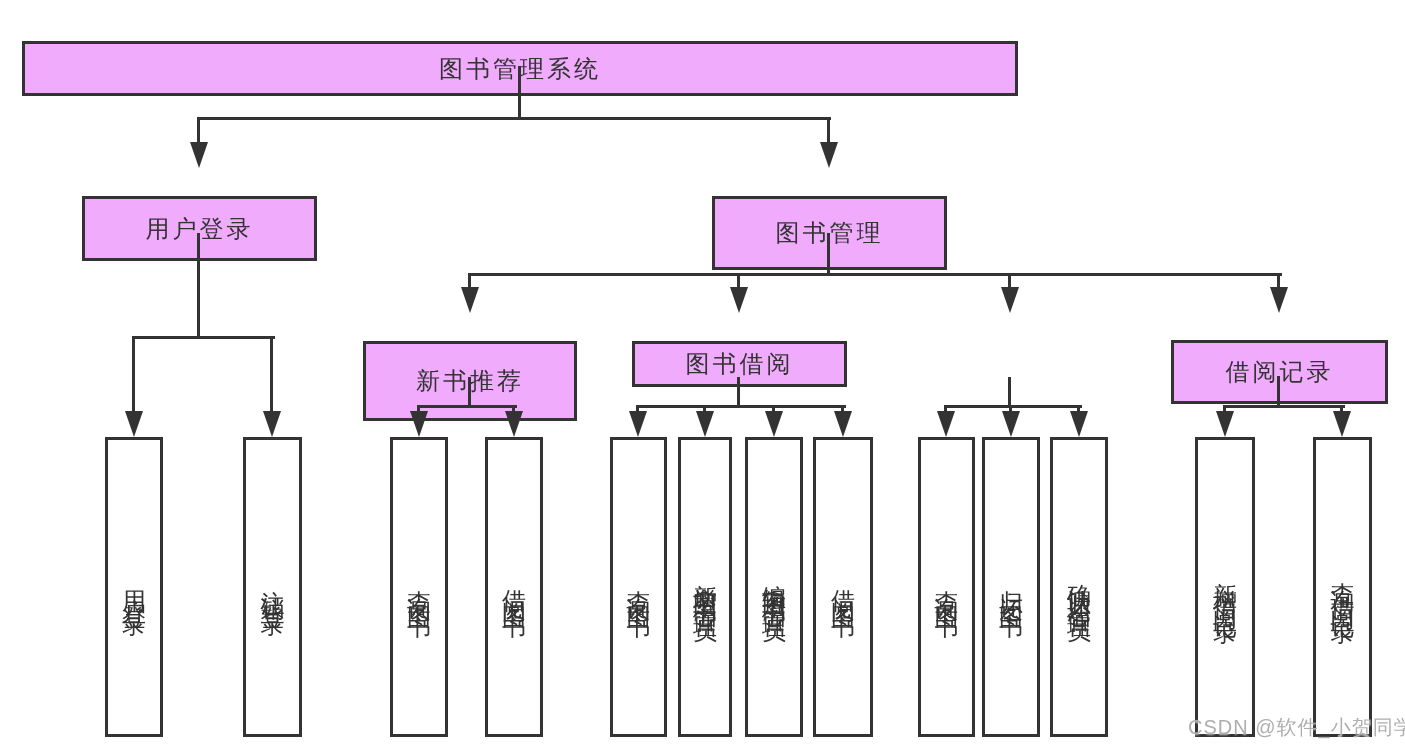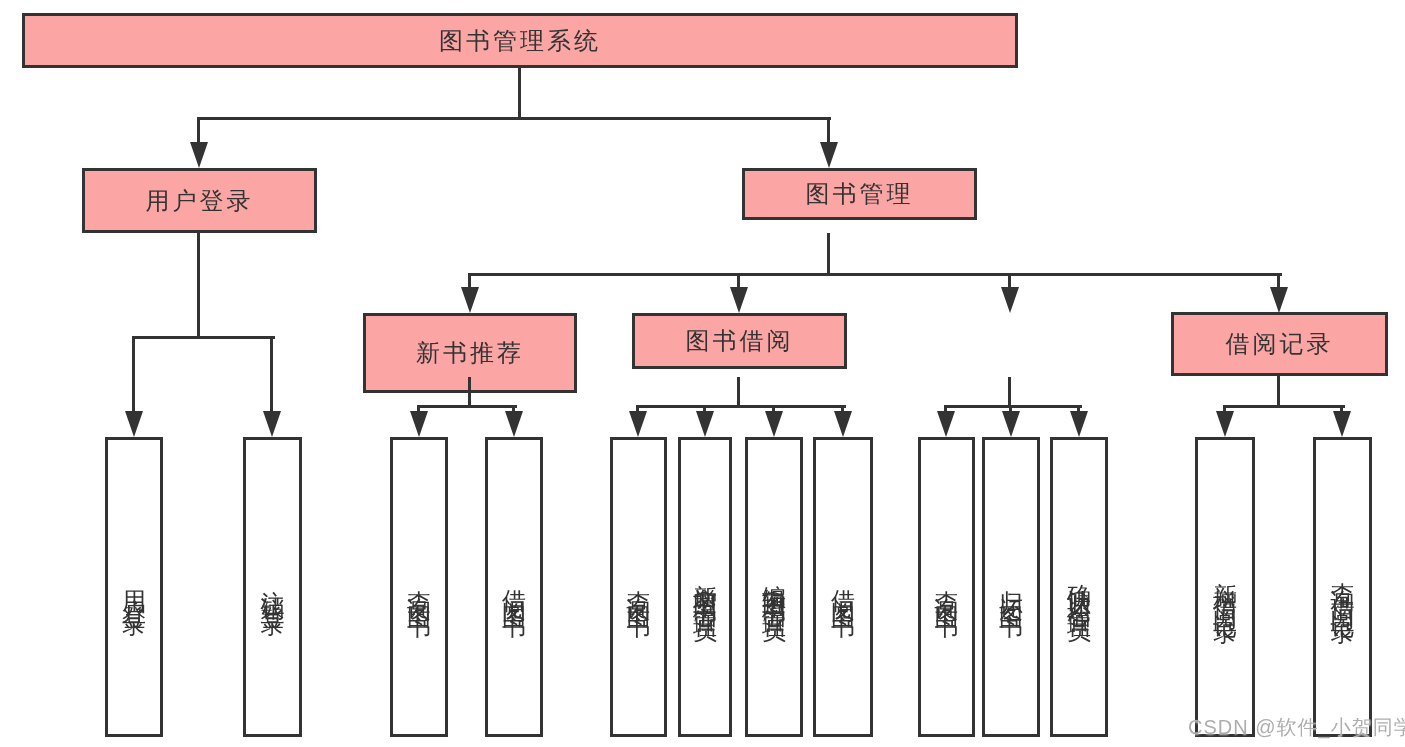--- a/index.html
+++ b/index.html
@@ -1,23 +1,23 @@
 <!DOCTYPE html>
 <html><head>
 <meta charset="utf-8">
 <style>
   html,body{margin:0;padding:0;background:#fff;}
   #canvas{
     position:relative;width:1405px;height:747px;background:#fff;overflow:hidden;
     font-family:"Liberation Sans","DejaVu Sans",sans-serif;color:#333;
   }
   .hbox{
-    position:absolute;box-sizing:border-box;border:3px solid #333;background:#fca5a5;
+    position:absolute;box-sizing:border-box;border:3px solid #333;background:#f0abfc;
     display:flex;align-items:center;justify-content:center;
-    font-size:24px;letter-spacing:3px;white-space:nowrap;
+    font-size:24px;letter-spacing:3px;white-space:nowrap;margin-top:28px;
   }
   .vbox{
     position:absolute;box-sizing:border-box;border:3px solid #333;background:#fff;
     top:437px;height:300px;
     display:flex;align-items:center;justify-content:center;
   }
   .vbox span{
     writing-mode:vertical-rl;text-orientation:mixed;
     font-size:24px;letter-spacing:8px;line-height:1;
   }
@@ -46,21 +46,21 @@
   <div class="ln" style="left:518px;top:66px;width:3px;height:53px"></div>
   <div class="ln" style="left:197px;top:117px;width:634px;height:3px"></div>
   <div class="ln" style="left:197px;top:120px;width:3px;height:24px"></div>
   <div class="ar" style="left:190px;top:142px"></div>
   <div class="ln" style="left:827px;top:120px;width:3px;height:24px"></div>
   <div class="ar" style="left:820px;top:142px"></div>
 
   <div class="hbox" style="left:82px;top:168px;width:235px;height:65px">
     <span>用户登录</span>
   </div>
-  <div class="hbox" style="left:742px;top:168px;width:235px;height:52px">
+  <div class="hbox" style="left:712px;top:168px;width:235px;height:74px">
     <span>图书管理</span>
   </div>
 
   <div class="ln" style="left:197px;top:233px;width:3px;height:103px"></div>
   <div class="ln" style="left:132px;top:336px;width:143px;height:3px"></div>
   <div class="ln" style="left:132px;top:339px;width:3px;height:73px"></div>
   <div class="ar" style="left:125px;top:411px"></div>
   <div class="ln" style="left:270px;top:339px;width:3px;height:73px"></div>
   <div class="ar" style="left:263px;top:411px"></div>
 
@@ -71,21 +71,21 @@
   <div class="ln" style="left:737px;top:276px;width:3px;height:12px"></div>
   <div class="ar" style="left:730px;top:287px"></div>
   <div class="ln" style="left:1008px;top:276px;width:3px;height:12px"></div>
   <div class="ar" style="left:1001px;top:287px"></div>
   <div class="ln" style="left:1277px;top:276px;width:3px;height:12px"></div>
   <div class="ar" style="left:1270px;top:287px"></div>
 
   <div class="hbox" style="left:363px;top:313px;width:214px;height:80px">
     <span>新书推荐</span>
   </div>
-  <div class="hbox" style="left:632px;top:313px;width:215px;height:56px">
+  <div class="hbox" style="left:632px;top:313px;width:215px;height:46px">
     <span>图书借阅</span>
   </div>
   <div class="hbox" style="left:1171px;top:312px;width:217px;height:64px">
     <span>借阅记录</span>
   </div>
 
   <div class="ln" style="left:468px;top:377px;width:3px;height:28px"></div>
   <div class="ln" style="left:417px;top:405px;width:100px;height:3px"></div>
   <div class="ln" style="left:417px;top:408px;width:3px;height:4px"></div>
   <div class="ar" style="left:410px;top:411px"></div>

